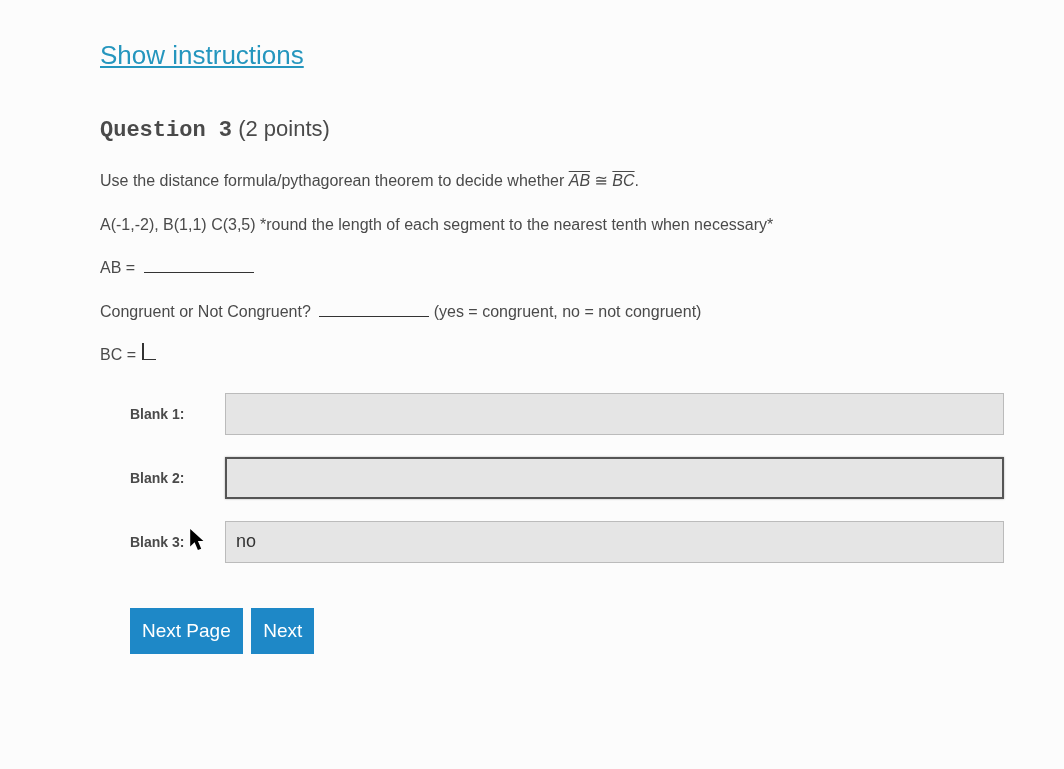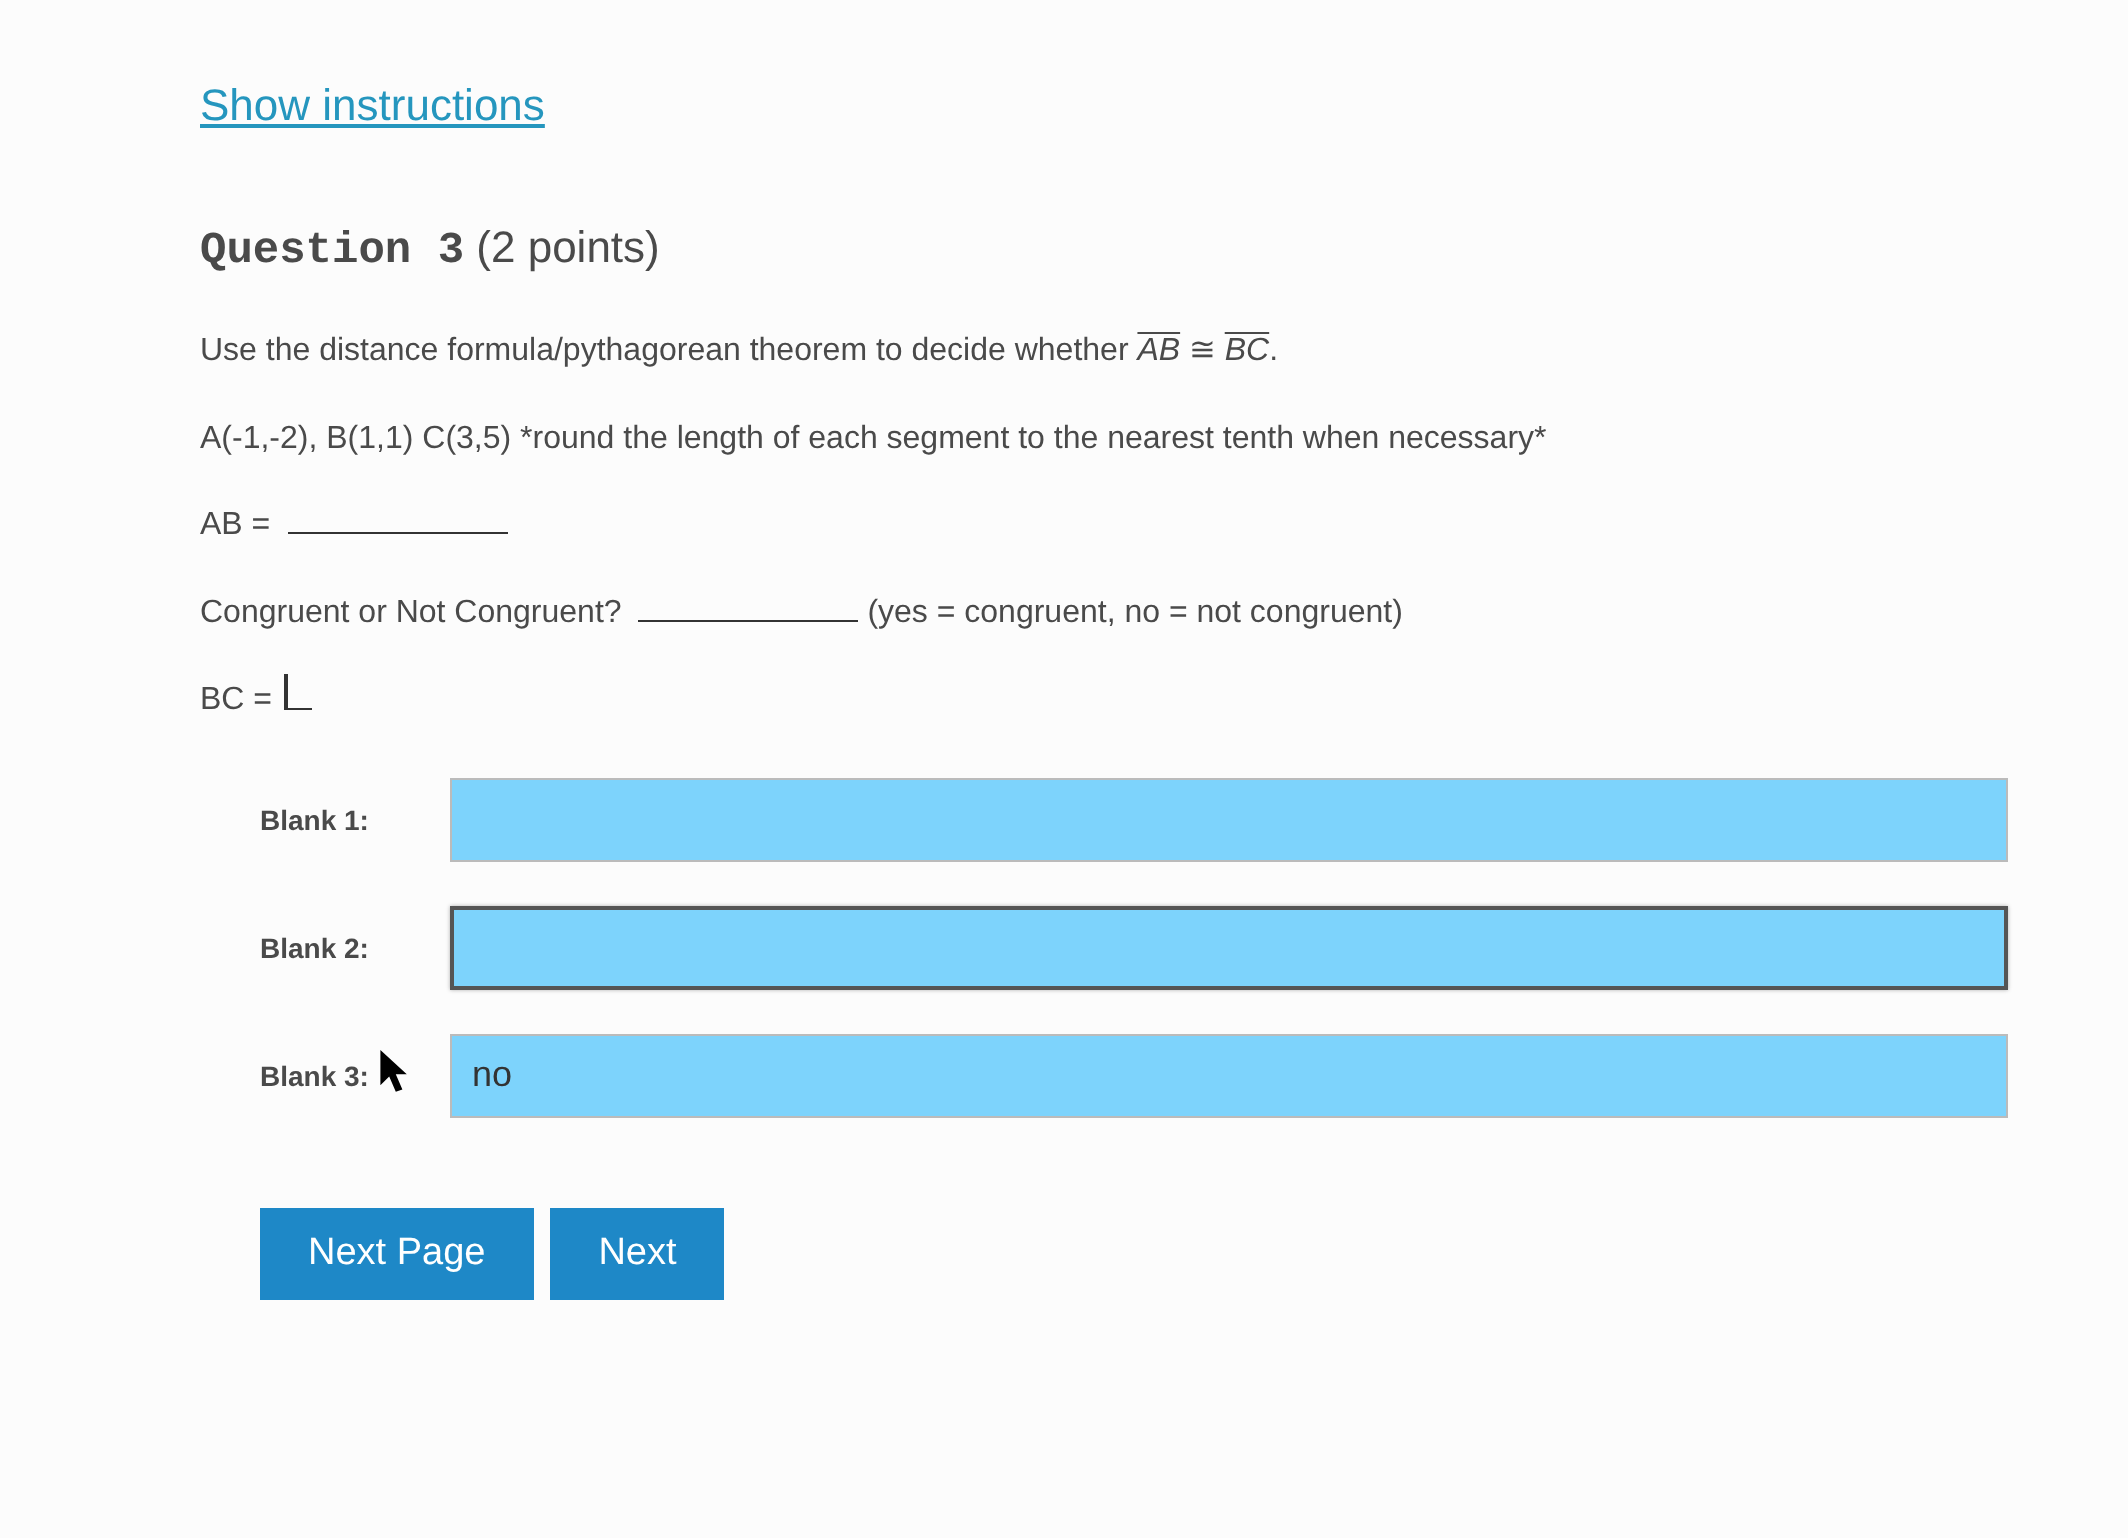--- a/index.html
+++ b/index.html
@@ -15,21 +15,21 @@
       height: 769px;
       overflow: hidden;
     }
     .page {
       background: #fcfcfc;
       padding: 40px 50px 30px 100px;
       min-height: 100%;
     }
     .show-instructions {
       color: #2596be;
-      font-size: 22px;
+      font-size: 26px;
       text-decoration: underline;
       cursor: pointer;
       margin-bottom: 45px;
       display: inline-block;
     }
     .question-header {
       font-size: 22px;
       color: #4a4a4a;
       margin-bottom: 25px;
     }
@@ -93,21 +93,21 @@
       font-size: 14px;
       font-weight: bold;
       color: #4a4a4a;
       text-align: left;
       padding-right: 10px;
     }
     .blank-input {
       flex: 1;
       height: 42px;
       border: 1px solid #bbb;
-      background: #7dd3fc;
+      background: #e5e5e5;
       font-size: 18px;
       padding: 6px 10px;
       color: #333;
     }
     .blank-input.focused {
       border: 2px solid #555;
       box-shadow: 0 0 2px rgba(0,0,0,0.3);
     }
     .cursor-overlay {
       position: relative;
@@ -126,21 +126,21 @@
     }
     .buttons {
       margin-top: 45px;
       margin-left: 30px;
     }
     .btn {
       display: inline-block;
       background: #1e88c7;
       color: #fff;
       border: none;
-      padding: 12px 24px;
+      padding: 12px 12px;
       font-size: 19px;
       margin-right: 4px;
       cursor: pointer;
     }
   </style>
 </head>
 <body>
 
 <div class="page">
   <a class="show-instructions">Show instructions</a>

